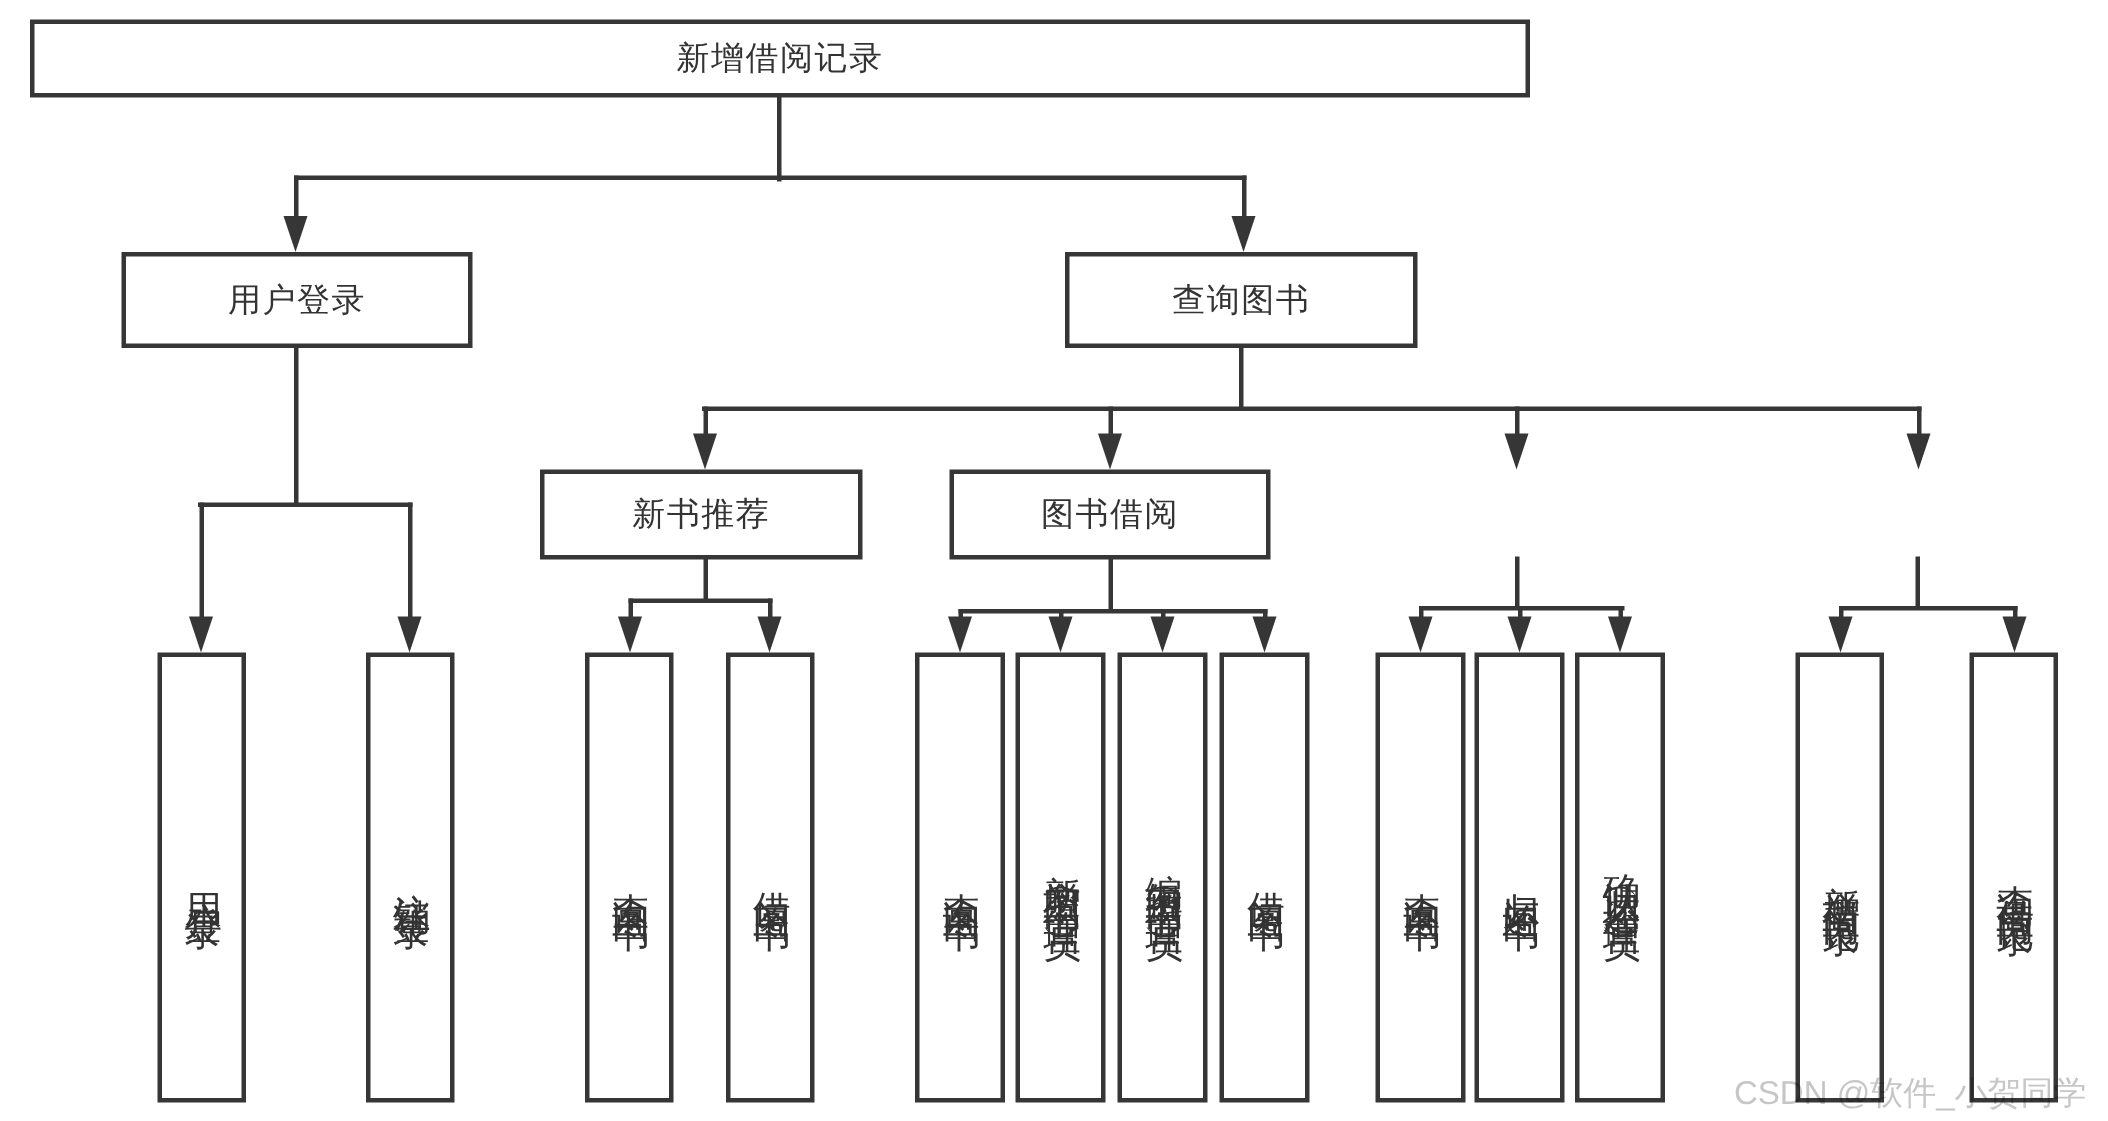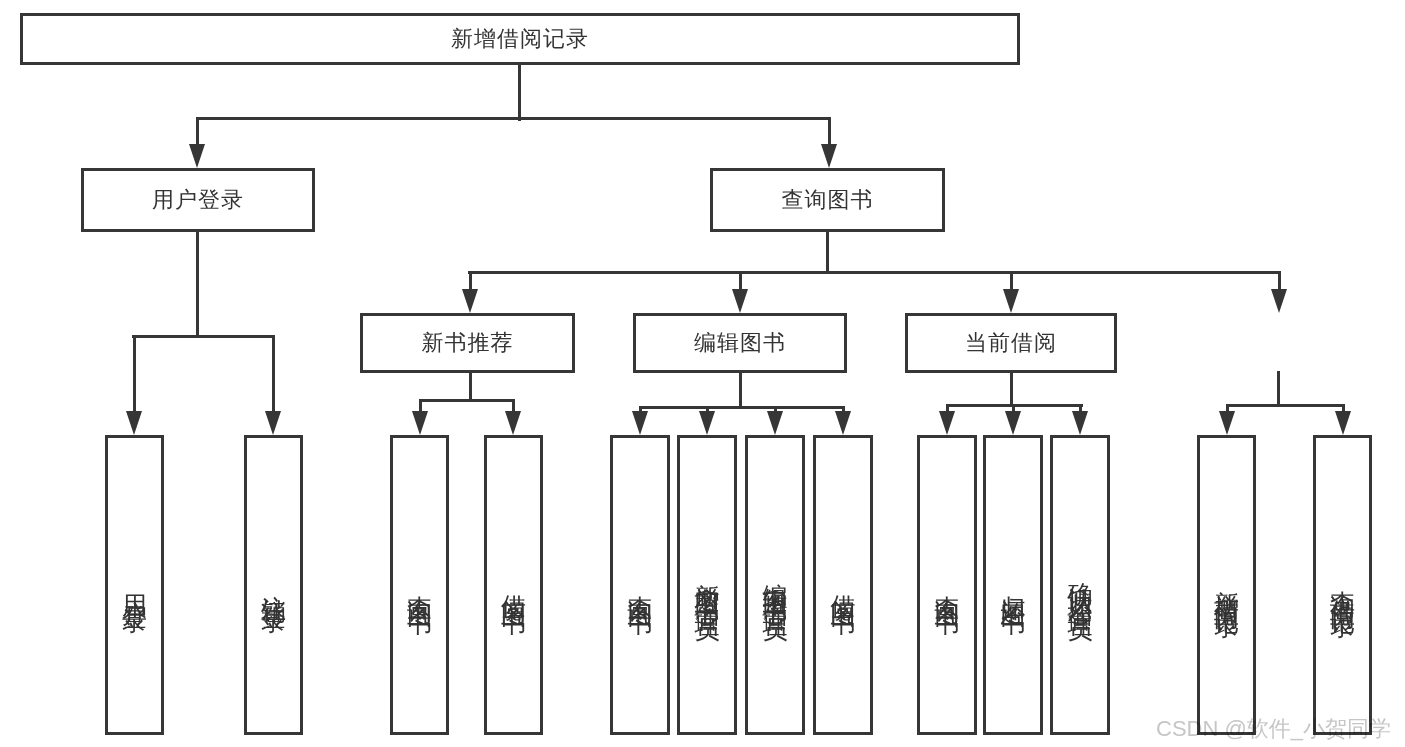--- a/index.html
+++ b/index.html
@@ -105,24 +105,21 @@
   <div class="arrow" style="left:732px;top:289px"></div>
   <div class="vline" style="left:1010px;top:271px;height:20px"></div>
   <div class="arrow" style="left:1003px;top:289px"></div>
   <div class="vline" style="left:1278px;top:271px;height:20px"></div>
   <div class="arrow" style="left:1271px;top:289px"></div>
 
   <div class="node node-h" style="left:360px;top:313px;width:215px;height:60px">
     <span class="lbl">新书推荐</span>
   </div>
   <div class="node node-h" style="left:633px;top:313px;width:214px;height:60px">
-    <span class="lbl">编辑图书</span>
-  </div>
-  <div class="node node-h" style="left:905px;top:313px;width:212px;height:60px">
-    <span class="lbl">当前借阅</span>
+    <span class="lbl">图书借阅</span>
   </div>
 
   <div class="vline" style="left:469px;top:371px;height:30px"></div>
   <div class="hline" style="left:419px;top:399px;width:96px"></div>
   <div class="vline" style="left:419px;top:399px;height:14px"></div>
   <div class="arrow" style="left:412px;top:411px"></div>
   <div class="vline" style="left:512px;top:399px;height:14px"></div>
   <div class="arrow" style="left:505px;top:411px"></div>
 
   <div class="vline" style="left:739px;top:371px;height:37px"></div>

